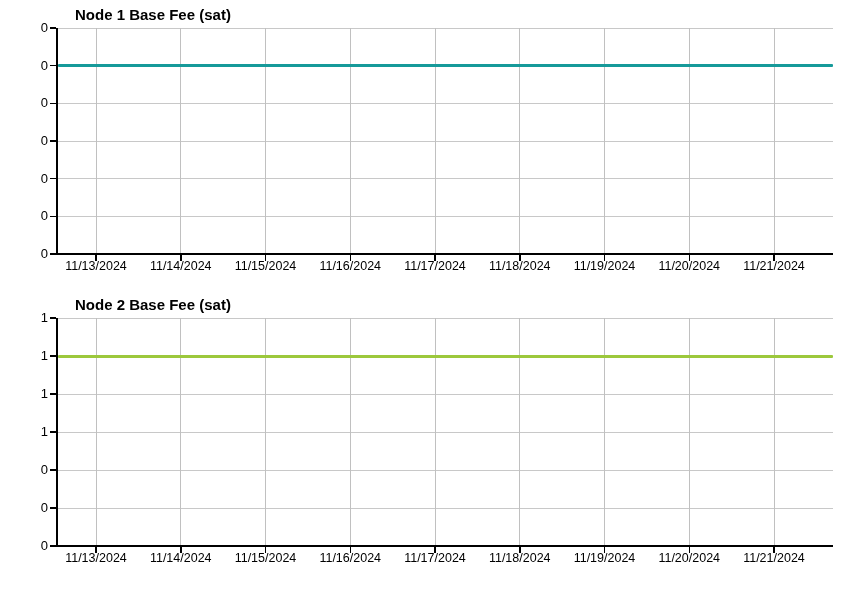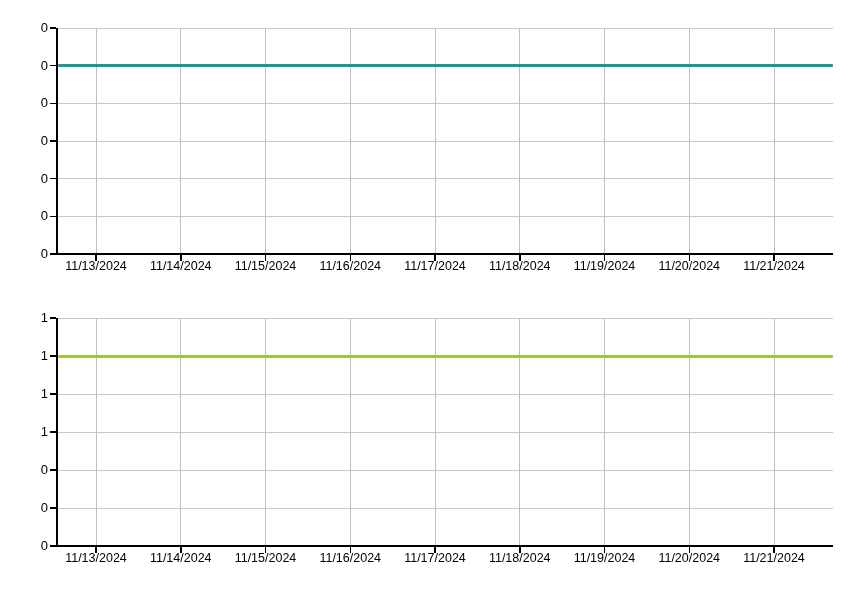--- a/index.html
+++ b/index.html
@@ -51,20 +51,21 @@
     white-space: nowrap;
   }
   .series-line { height: 3px; border-radius: 1px; }
 </style>
 </head>
 <body>
 
 <div id="canvas">
 
   <div class="chart-layer" id="chart-0">
+    <div class="chart-title" style="top:6px">Node 1 Base Fee (sat)</div>
   <div class="hgrid" style="left: 58px; top: 27.5px; width: 775px; background: rgb(200, 200, 200);"></div>
       <div class="hgrid" style="left: 58px; top: 65.1667px; width: 775px; background: rgb(200, 200, 200);"></div>
       <div class="hgrid" style="left: 58px; top: 102.833px; width: 775px; background: rgb(200, 200, 200);"></div>
       <div class="hgrid" style="left: 58px; top: 140.5px; width: 775px; background: rgb(200, 200, 200);"></div>
       <div class="hgrid" style="left: 58px; top: 178.167px; width: 775px; background: rgb(200, 200, 200);"></div>
       <div class="hgrid" style="left: 58px; top: 215.833px; width: 775px; background: rgb(200, 200, 200);"></div>
       <div class="vgrid" style="left: 95.5px; top: 28px; height: 226px;"></div>
       <div class="vgrid" style="left: 180.25px; top: 28px; height: 226px;"></div>
       <div class="vgrid" style="left: 265px; top: 28px; height: 226px;"></div>
       <div class="vgrid" style="left: 349.75px; top: 28px; height: 226px;"></div>
@@ -104,20 +105,21 @@
       <div class="x-tick-label" style="left: 474.75px; top: 259px;">11/18/2024</div>
       <div class="tickmark" style="left: 603.75px; top: 255px; width: 1.5px; height: 6px;"></div>
       <div class="x-tick-label" style="left: 559.5px; top: 259px;">11/19/2024</div>
       <div class="tickmark" style="left: 688.5px; top: 255px; width: 1.5px; height: 6px;"></div>
       <div class="x-tick-label" style="left: 644.25px; top: 259px;">11/20/2024</div>
       <div class="tickmark" style="left: 773.25px; top: 255px; width: 1.5px; height: 6px;"></div>
       <div class="x-tick-label" style="left: 729px; top: 259px;">11/21/2024</div>
     </div>
 
   <div class="chart-layer" id="chart-1">
+    <div class="chart-title" style="top:296px">Node 2 Base Fee (sat)</div>
   <div class="hgrid" style="left: 58px; top: 317.5px; width: 775px; background: rgb(200, 200, 200);"></div>
       <div class="hgrid" style="left: 58px; top: 355.5px; width: 775px; background: rgb(200, 200, 200);"></div>
       <div class="hgrid" style="left: 58px; top: 393.5px; width: 775px; background: rgb(200, 200, 200);"></div>
       <div class="hgrid" style="left: 58px; top: 431.5px; width: 775px; background: rgb(200, 200, 200);"></div>
       <div class="hgrid" style="left: 58px; top: 469.5px; width: 775px; background: rgb(200, 200, 200);"></div>
       <div class="hgrid" style="left: 58px; top: 507.5px; width: 775px; background: rgb(200, 200, 200);"></div>
       <div class="vgrid" style="left: 95.5px; top: 318px; height: 228px;"></div>
       <div class="vgrid" style="left: 180.25px; top: 318px; height: 228px;"></div>
       <div class="vgrid" style="left: 265px; top: 318px; height: 228px;"></div>
       <div class="vgrid" style="left: 349.75px; top: 318px; height: 228px;"></div>

